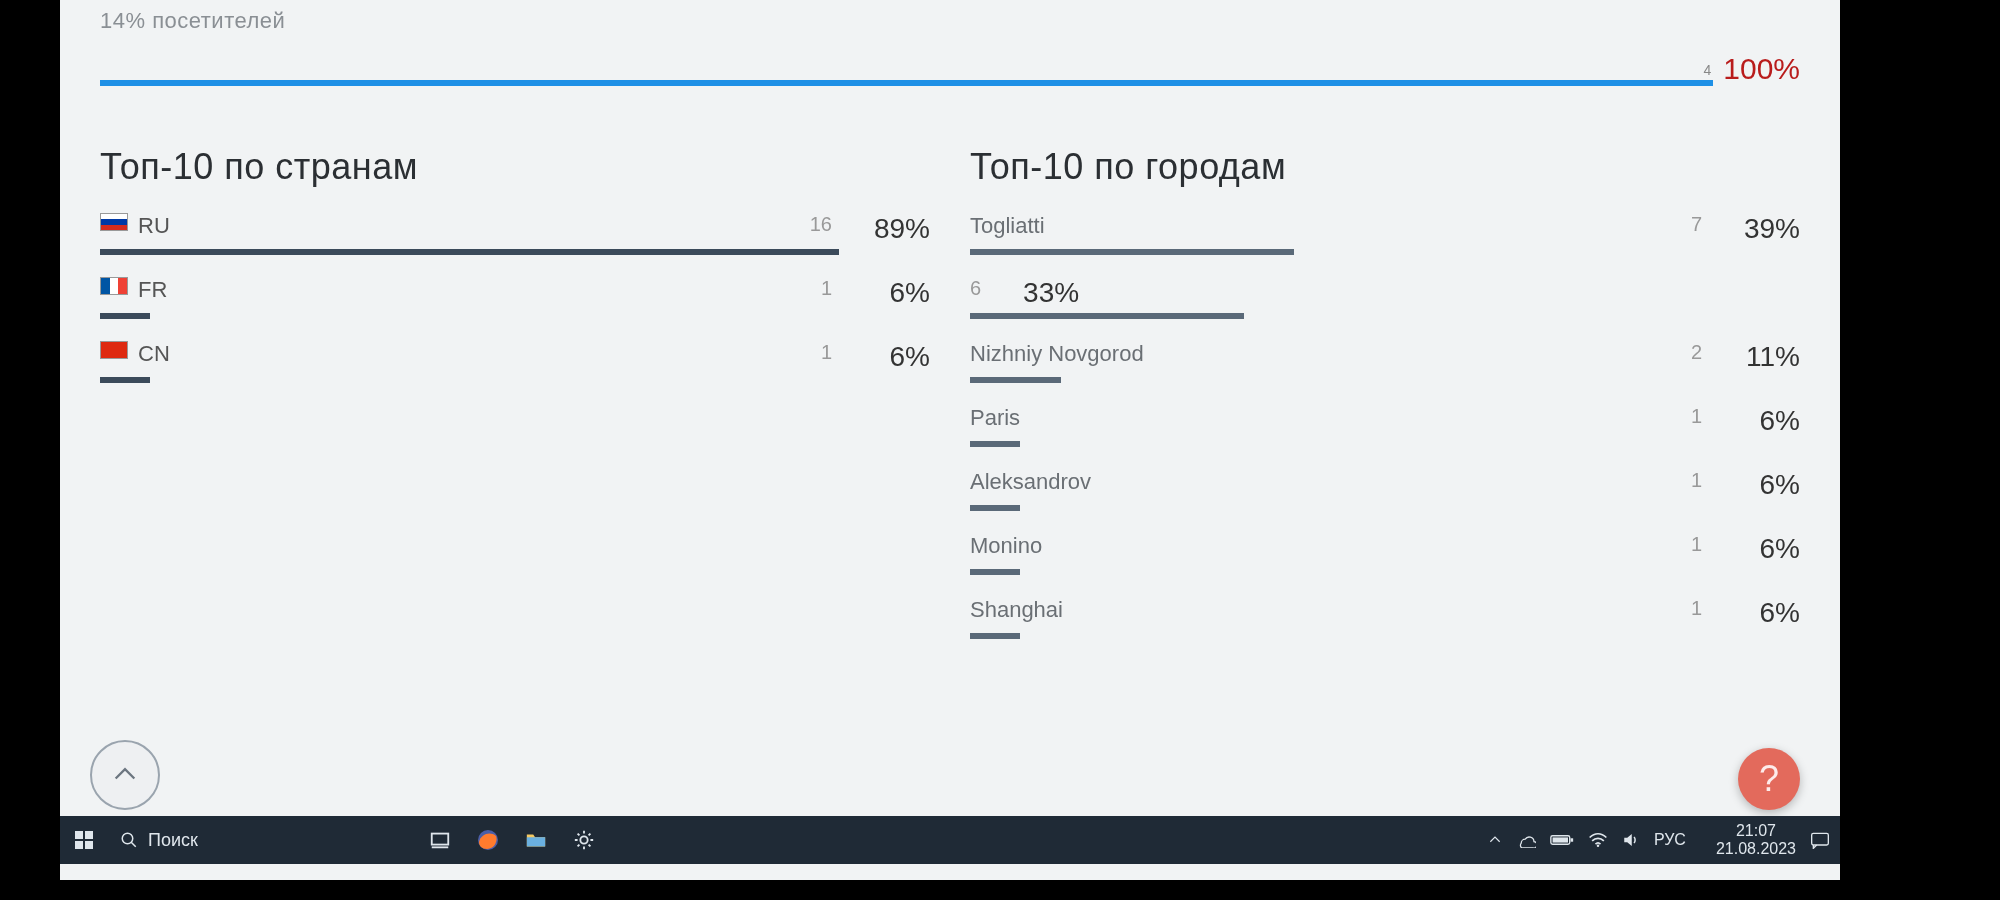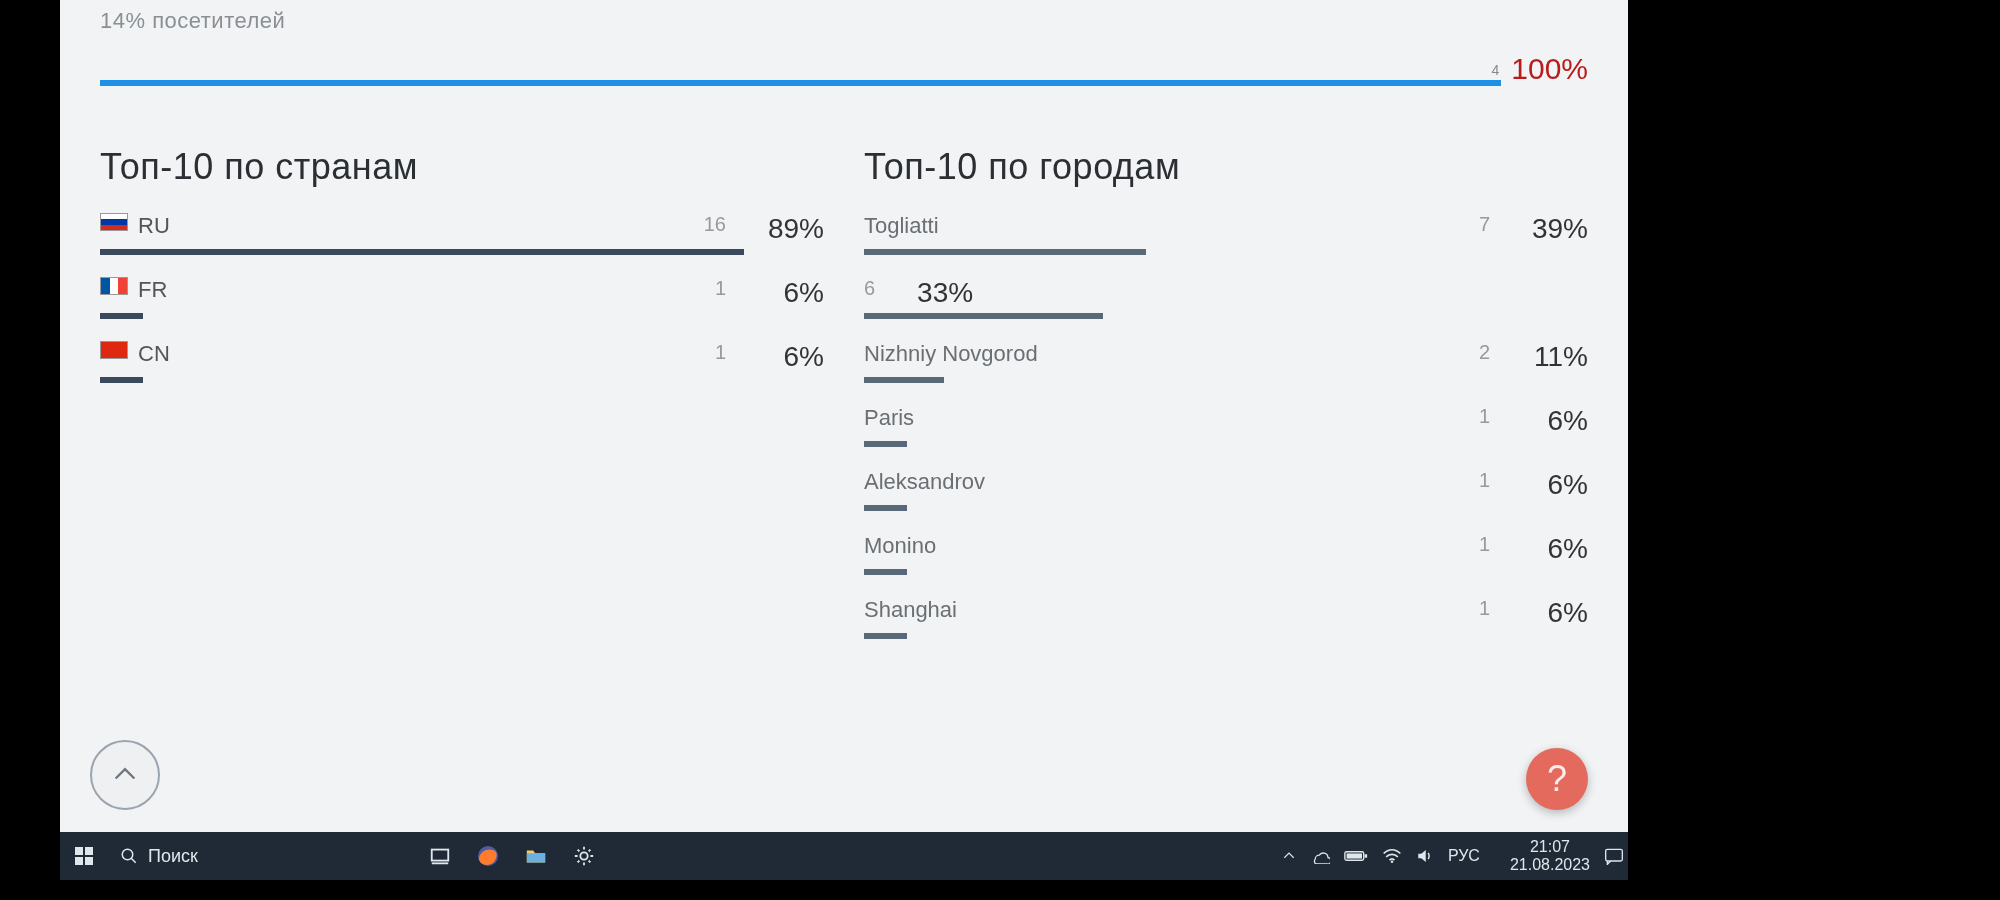--- a/index.html
+++ b/index.html
@@ -1,17 +1,17 @@
 <!DOCTYPE html>
 <html><head>
 <meta charset="utf-8">
 <style>
   * { box-sizing: border-box; margin: 0; padding: 0; }
   html, body { width: 2000px; height: 900px; font-family: "Segoe UI", Arial, sans-serif; background:#000; }
-  .screen { position:absolute; left:60px; top:0; width:1568px; height:880px; background:#f1f3f4; overflow:hidden; }
+  .screen { position:absolute; left:60px; top:0; width:1780px; height:880px; background:#f1f3f4; overflow:hidden; }
   .content { position:absolute; left:30px; right:30px; top:0; bottom:60px; }
   .subhead { font-size:22px; color:#8a8f94; margin:8px 0 18px 10px; letter-spacing:.5px; }
   .vk-block { margin:0 10px 60px 10px; }
   .vk-label { font-size:26px; color:#333; margin-bottom:4px; }
   .vk-barrow { display:flex; align-items:flex-end; }
   .vk-bar { flex:1; height:6px; background:#1e90e6; position:relative; }
   .vk-count { position:absolute; right:2px; top:-18px; font-size:14px; color:#888; }
   .vk-pct { font-size:30px; color:#b91c1c; margin-left:10px; }
   .cols { display:flex; gap:40px; margin:0 10px; }
   .col { flex:1; }
@@ -23,28 +23,28 @@
   .row-label { font-size:22px; color:#555; flex:1; }
   .row-count { font-size:20px; color:#999; margin-right:8px; }
   .row-pct { font-size:28px; color:#333; width:90px; text-align:right; }
   .bar-track { height:6px; background:transparent; margin-top:4px; }
   .bar-fill { height:6px; background:#3b4a5a; }
   .city .row-label { color:#6a6f74; }
   .city .bar-fill { background:#5a6978; }
   .scroll-up { position:absolute; left:30px; bottom:70px; width:70px; height:70px; border:2px solid #9aa4ae; border-radius:50%; display:flex; align-items:center; justify-content:center; color:#6c7680; font-size:30px; background:#eef0f2; }
   .help { position:absolute; right:40px; bottom:70px; width:62px; height:62px; border-radius:50%; background:#e36a5c; color:#fdeceb; font-size:36px; display:flex; align-items:center; justify-content:center; box-shadow:0 3px 10px rgba(0,0,0,.25); }
   
-  .taskbar { position:absolute; left:0; right:0; bottom:0; height:48px; background:#1f2a36; color:#dfe6ec; display:flex; align-items:center; font-size:18px; }
+  .taskbar { position:absolute; left:0; right:0; bottom:16px; height:48px; background:#1f2a36; color:#dfe6ec; display:flex; align-items:center; font-size:18px; }
   .tb-left { display:flex; align-items:center; gap:6px; }
   .tb-btn { width:48px; height:48px; display:flex; align-items:center; justify-content:center; }
   .tb-search { display:flex; align-items:center; gap:10px; padding:0 200px 0 6px; height:48px; }
   .tb-icons { display:flex; align-items:center; gap:4px; margin-left:20px; }
   .tb-icons .tb-btn { width:44px; }
   .tb-spacer { flex:1; }
-  .tb-tray { display:flex; align-items:center; gap:14px; padding-right:4px; font-size:16px; }
+  .tb-tray { display:flex; align-items:center; gap:14px; padding-right:10px; font-size:16px; }
   .tb-clock { text-align:center; line-height:1.1; font-size:16px;margin-left:16px; }
   .win-grid { display:grid; grid-template-columns:8px 8px; grid-template-rows:8px 8px; gap:2px; }
   .win-grid i { background:#dfe6ec; display:block; }
   svg { display:block; }
 </style>
 </head>
 <body>
 
 <div class="screen">
   <div class="content">

